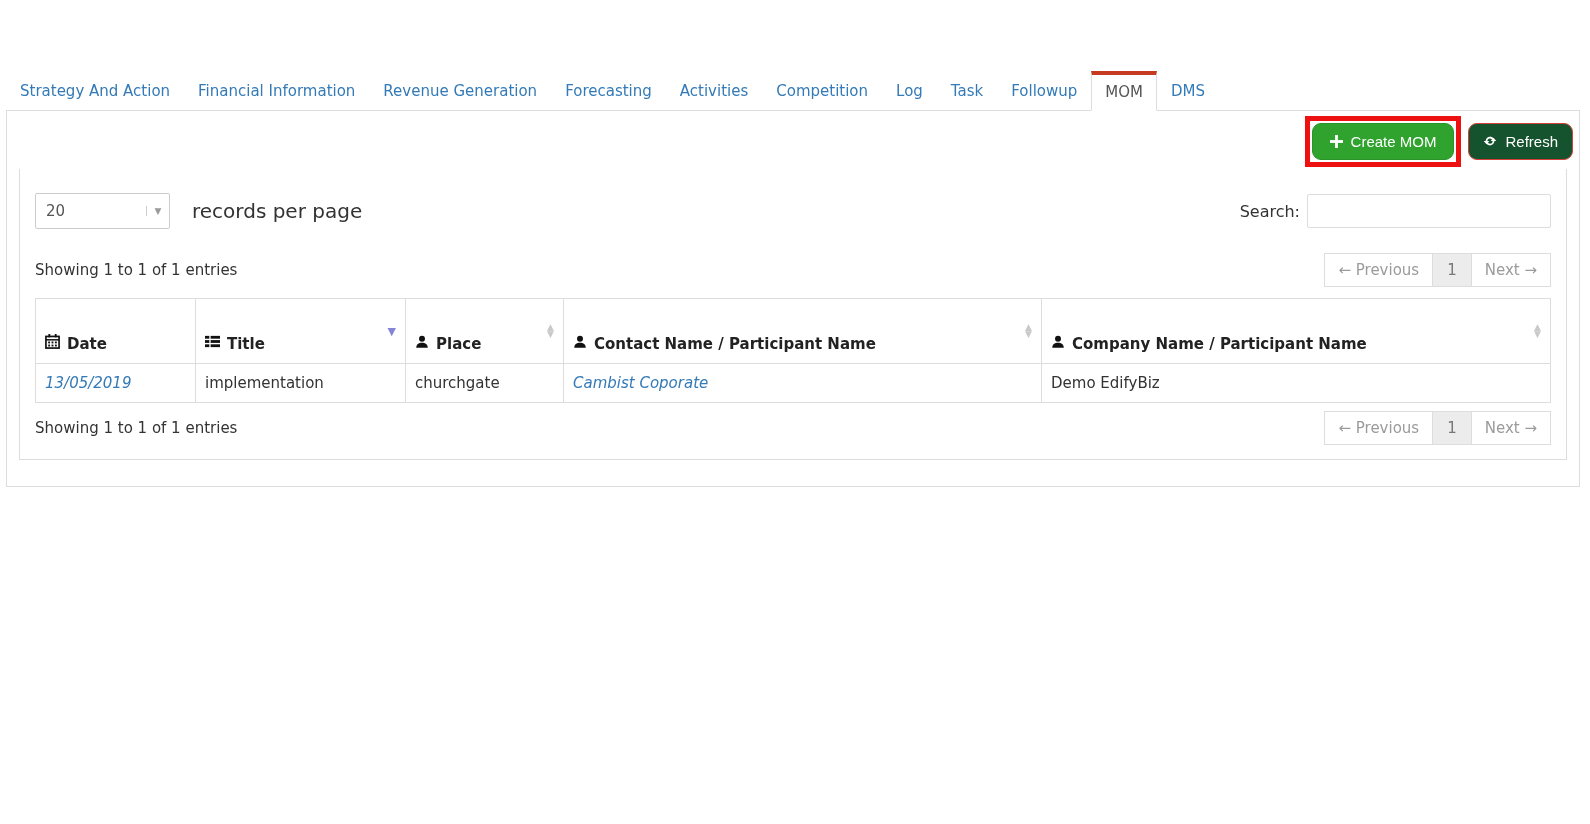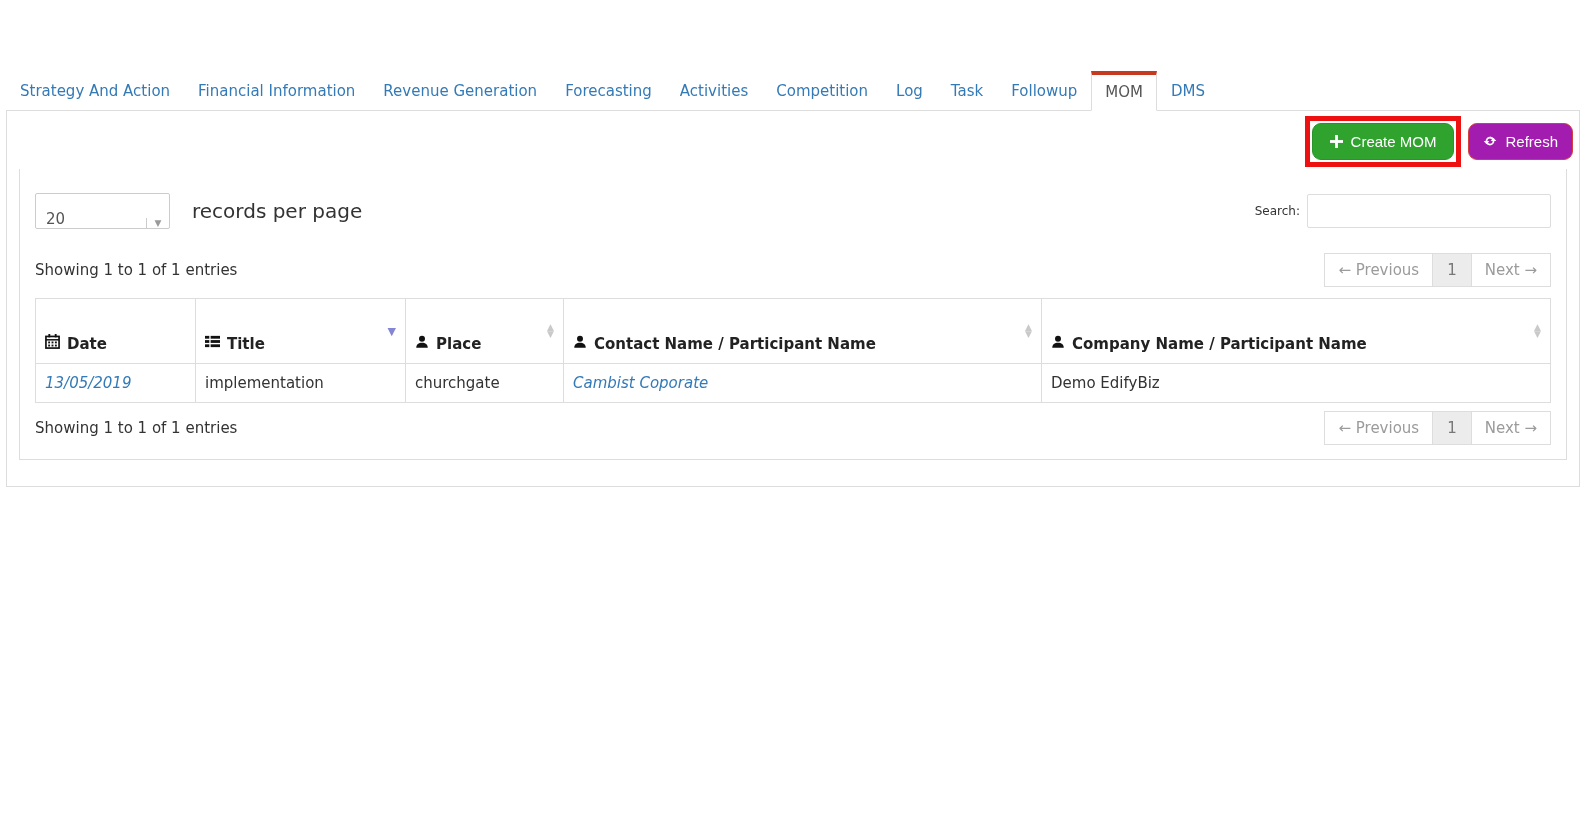--- a/index.html
+++ b/index.html
@@ -27,36 +27,36 @@
 
   
   .panel { border:1px solid #ddd; border-top:none; padding:2px 6px 0; min-height:376px; background:#fff; }
 
   
   .toolbar { display:flex; justify-content:flex-end; align-items:center; min-height:56px; }
   .highlight-box { border:5px solid #ee1111; padding:2px; display:inline-block; }
   .btn { display:inline-flex; align-items:center; gap:8px; color:#fff; border-radius:9px;
          font-size:15px; cursor:pointer; border:1px solid transparent; }
   .btn-create { background:#2fa32e; border-color:#2a932a; padding:9px 17px; }
-  .btn-refresh { background:#a21caf; border-color:#d43f3a; padding:9px 14px; margin-left:7px; }
+  .btn-refresh { background:#14532d; border-color:#d43f3a; padding:9px 14px; margin-left:7px; }
   .btn svg { display:block; }
 
   
   .subtabs-wrap { margin:2px 6px 0 6px; }
   .inner-panel { margin:0 6px 10px 6px; border:1px solid #ddd; border-top:none; padding:24px 15px 14px; }
 
   
   .controls { display:flex; justify-content:space-between; align-items:center; margin-bottom:24px; }
   .length-group { display:flex; align-items:center; }
-  .length-select { width:135px; height:36px; border:1px solid #ccc; border-radius:2px; display:flex; align-items:flex-end; background:#fff; cursor:pointer; }
+  .length-select { width:135px; height:36px; border:1px solid #ccc; border-radius:2px; display:flex; align-items:center; background:#fff; cursor:pointer; }
   .length-value { flex:1; display:flex; align-items:center; padding-left:10px; color:#555; }
   .length-arrow { width:23px; border-left:1px solid #ccc; display:flex; align-items:center; justify-content:center; color:#9a9a9a; font-size:9px; }
   .records-label { margin-left:22px; font-size:20px; }
   .search-group { display:flex; align-items:center; gap:7px; }
-  .search-label { font-size:12px;margin-left:41px; }
+  .search-label { font-size:16px;margin-left:41px; }
   .search-input { width:244px; height:34px; border:1px solid #ddd; border-radius:2px; padding:4px 8px; font-size:14px; font-family:inherit; outline:none; }
 
   
   .info-row { display:flex; justify-content:space-between; align-items:center; }
   .info-row.top { margin-bottom:11px; }
   .info-row.bottom { margin-top:8px; }
   .showing { color:#333; }
   .pagination { display:flex; }
   .pg { border:1px solid #ddd; color:#9b9b9b; background:#fff; padding:7px 13px; cursor:pointer; margin-left:-1px; white-space:nowrap; }
   .pg:first-child { margin-left:0; }

